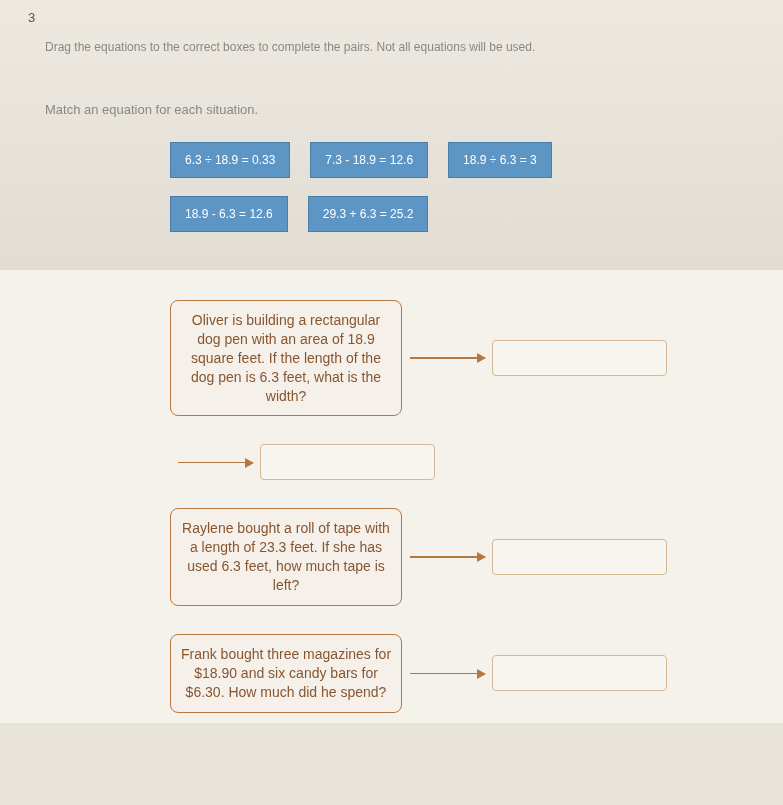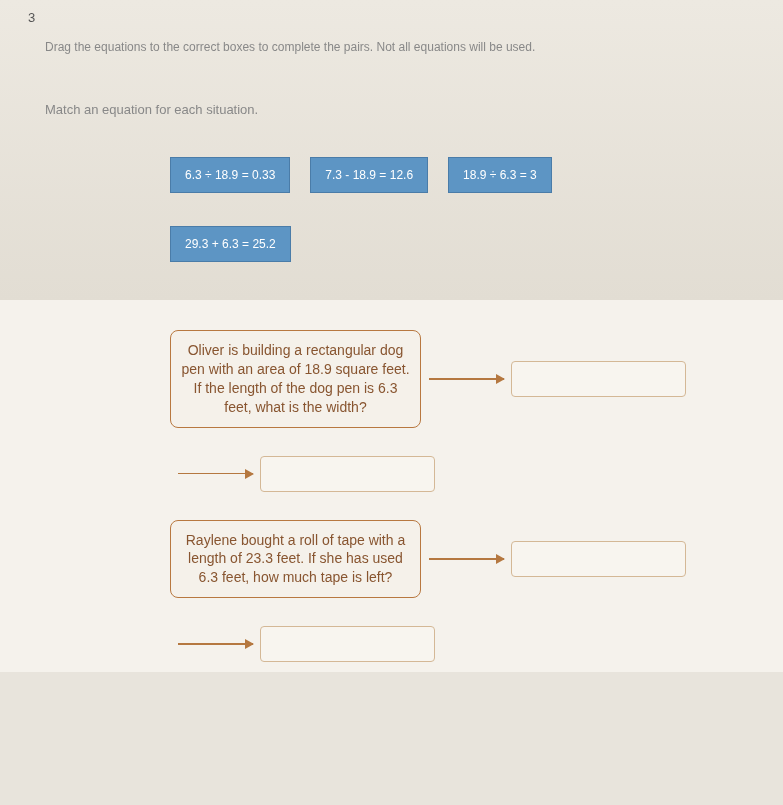--- a/index.html
+++ b/index.html
@@ -46,34 +46,33 @@
       margin-bottom: 18px;
     }
     .equation-tile {
       background: #5d95c4;
       color: #fff;
       font-size: 12px;
       padding: 10px 14px;
       border: 1px solid #4a7ca8;
       cursor: grab;
       white-space: nowrap;
-      margin-top: 15px;
     }
     .matches-area {
       display: flex;
       flex-direction: column;
       gap: 28px;
       padding-left: 150px;
     }
     .match-row {
       display: flex;
       align-items: center;
     }
     .situation-box {
-      width: 251px;
+      width: 232px;
       border: 1.5px solid #b87840;
       border-radius: 8px;
       padding: 10px 8px;
       text-align: center;
       color: #885530;
       font-size: 14px;
       line-height: 1.35;
       background: #f5f1ea;
     }
     .arrow-container {
@@ -114,20 +113,21 @@
   <div class="instruction">Drag the equations to the correct boxes to complete the pairs. Not all equations will be used.</div>
   <div class="sub-instruction">Match an equation for each situation.</div>
 
   <div class="equations-area">
     <div class="equations-row">
       <div class="equation-tile">6.3 ÷ 18.9 = 0.33</div>
       <div class="equation-tile">7.3 - 18.9 = 12.6</div>
       <div class="equation-tile">18.9 ÷ 6.3 = 3</div>
     </div>
     <div class="equations-row">
+      <div class="equation-tile">18.9 - 6.3 = 12.6</div>
       <div class="equation-tile">29.3 + 6.3 = 25.2</div>
     </div>
   </div>
 </div>
 
 <div class="bottom-section">
   <div class="matches-area">
 
     <div class="match-row">
       <div class="situation-box">Oliver is building a rectangular dog pen with an area of 18.9 square feet. If the length of the dog pen is 6.3 feet, what is the width?</div>
@@ -146,20 +146,21 @@
 
     <div class="match-row">
       <div class="situation-box">Raylene bought a roll of tape with a length of 23.3 feet. If she has used 6.3 feet, how much tape is left?</div>
       <div class="arrow-container">
         <div class="arrow-line"></div>
       </div>
       <div class="drop-target"></div>
     </div>
 
     <div class="match-row">
+      <div class="situation-box">Frank bought three magazines for $18.90 and six candy bars for $6.30. How much did he spend?</div>
       <div class="arrow-container">
         <div class="arrow-line"></div>
       </div>
       <div class="drop-target"></div>
     </div>
 
   </div>
 </div>
 
 </body></html>

